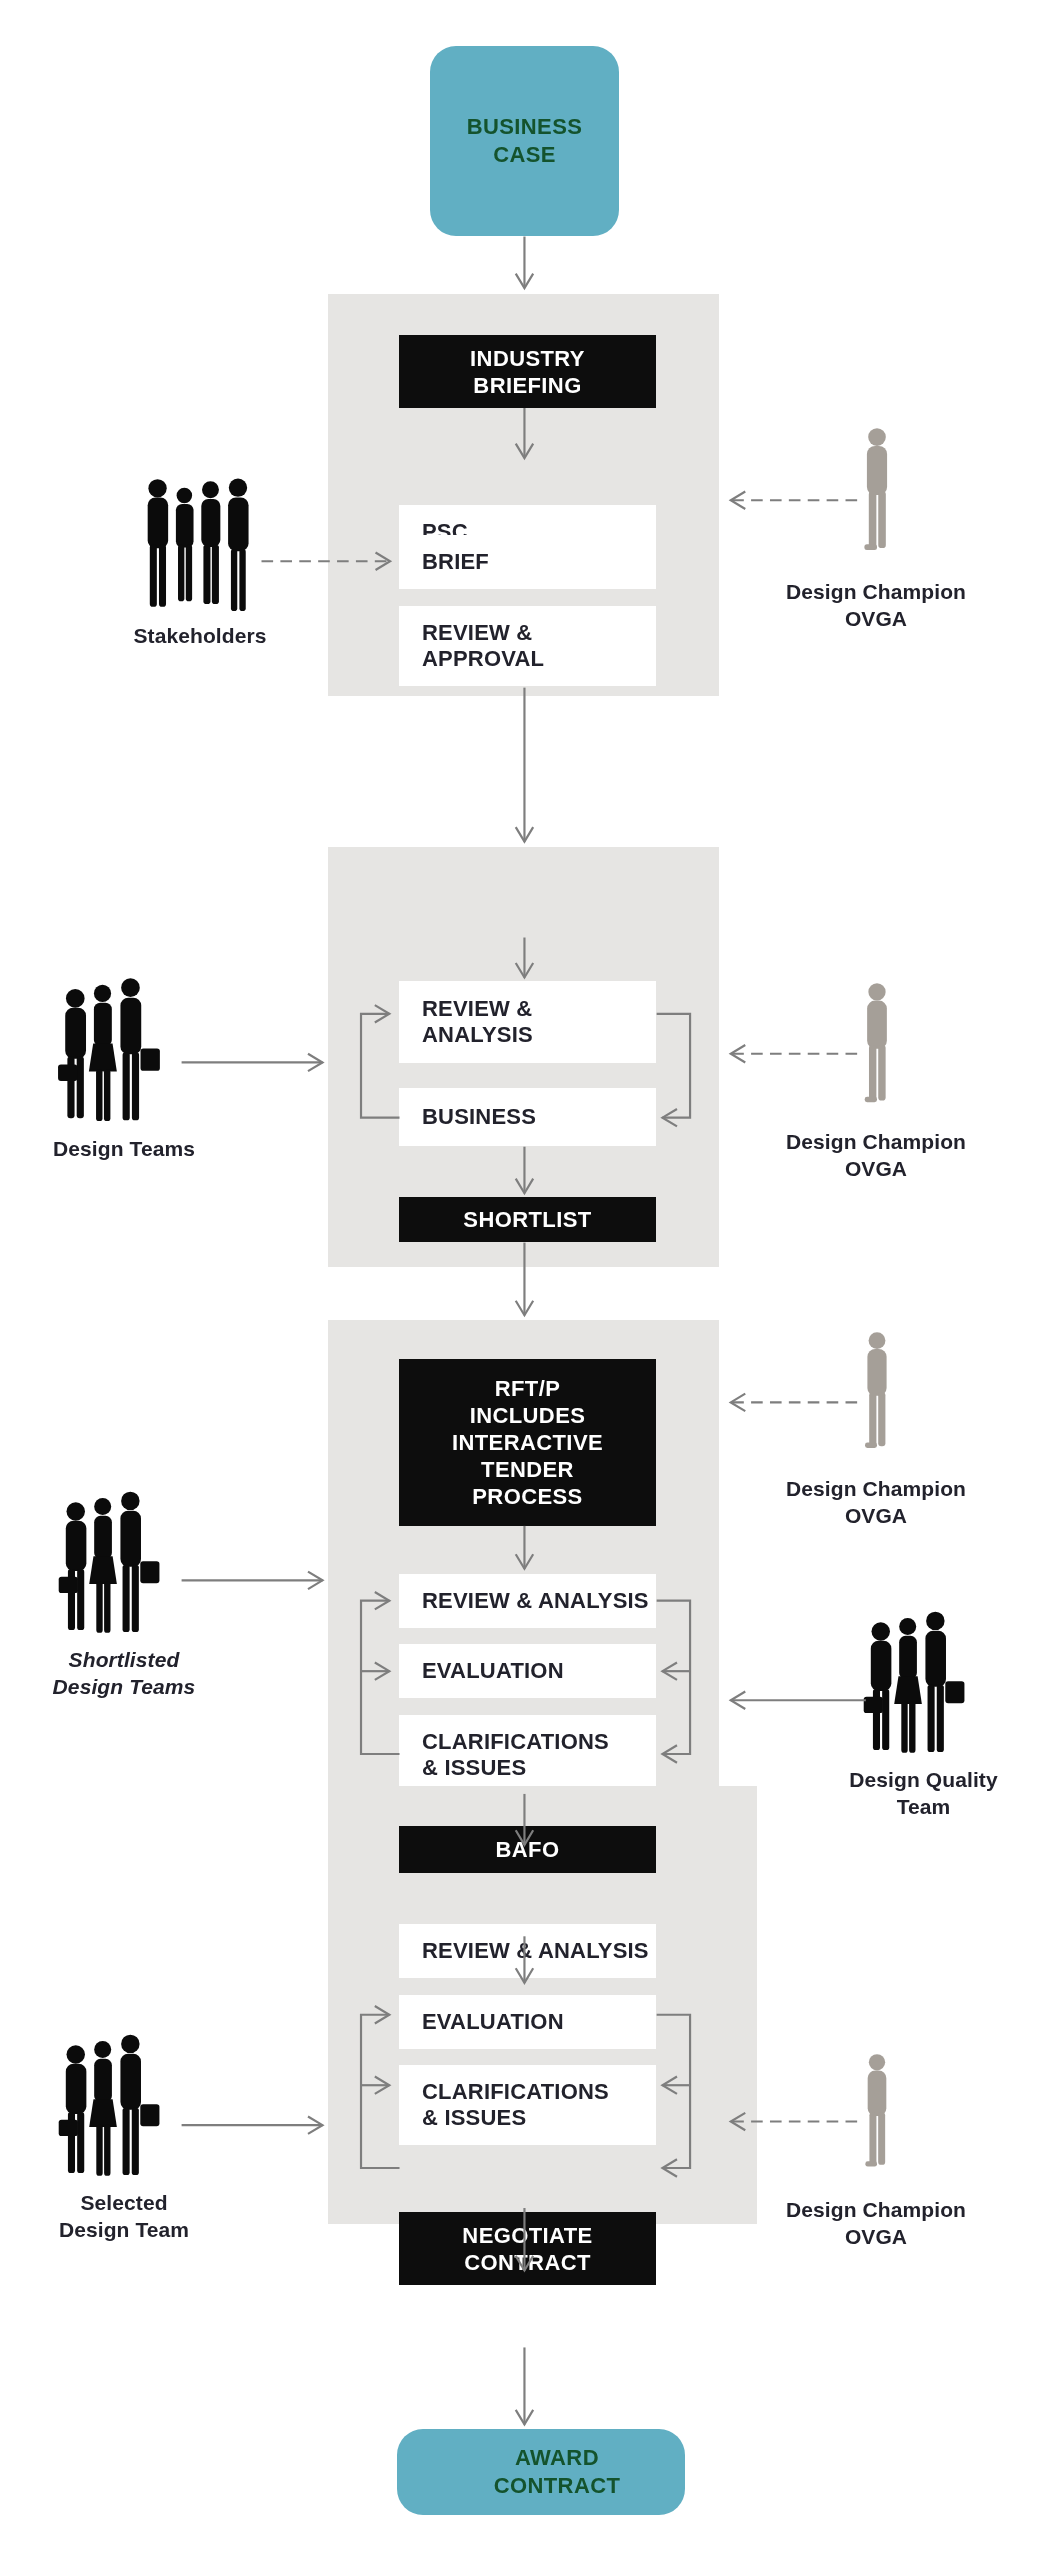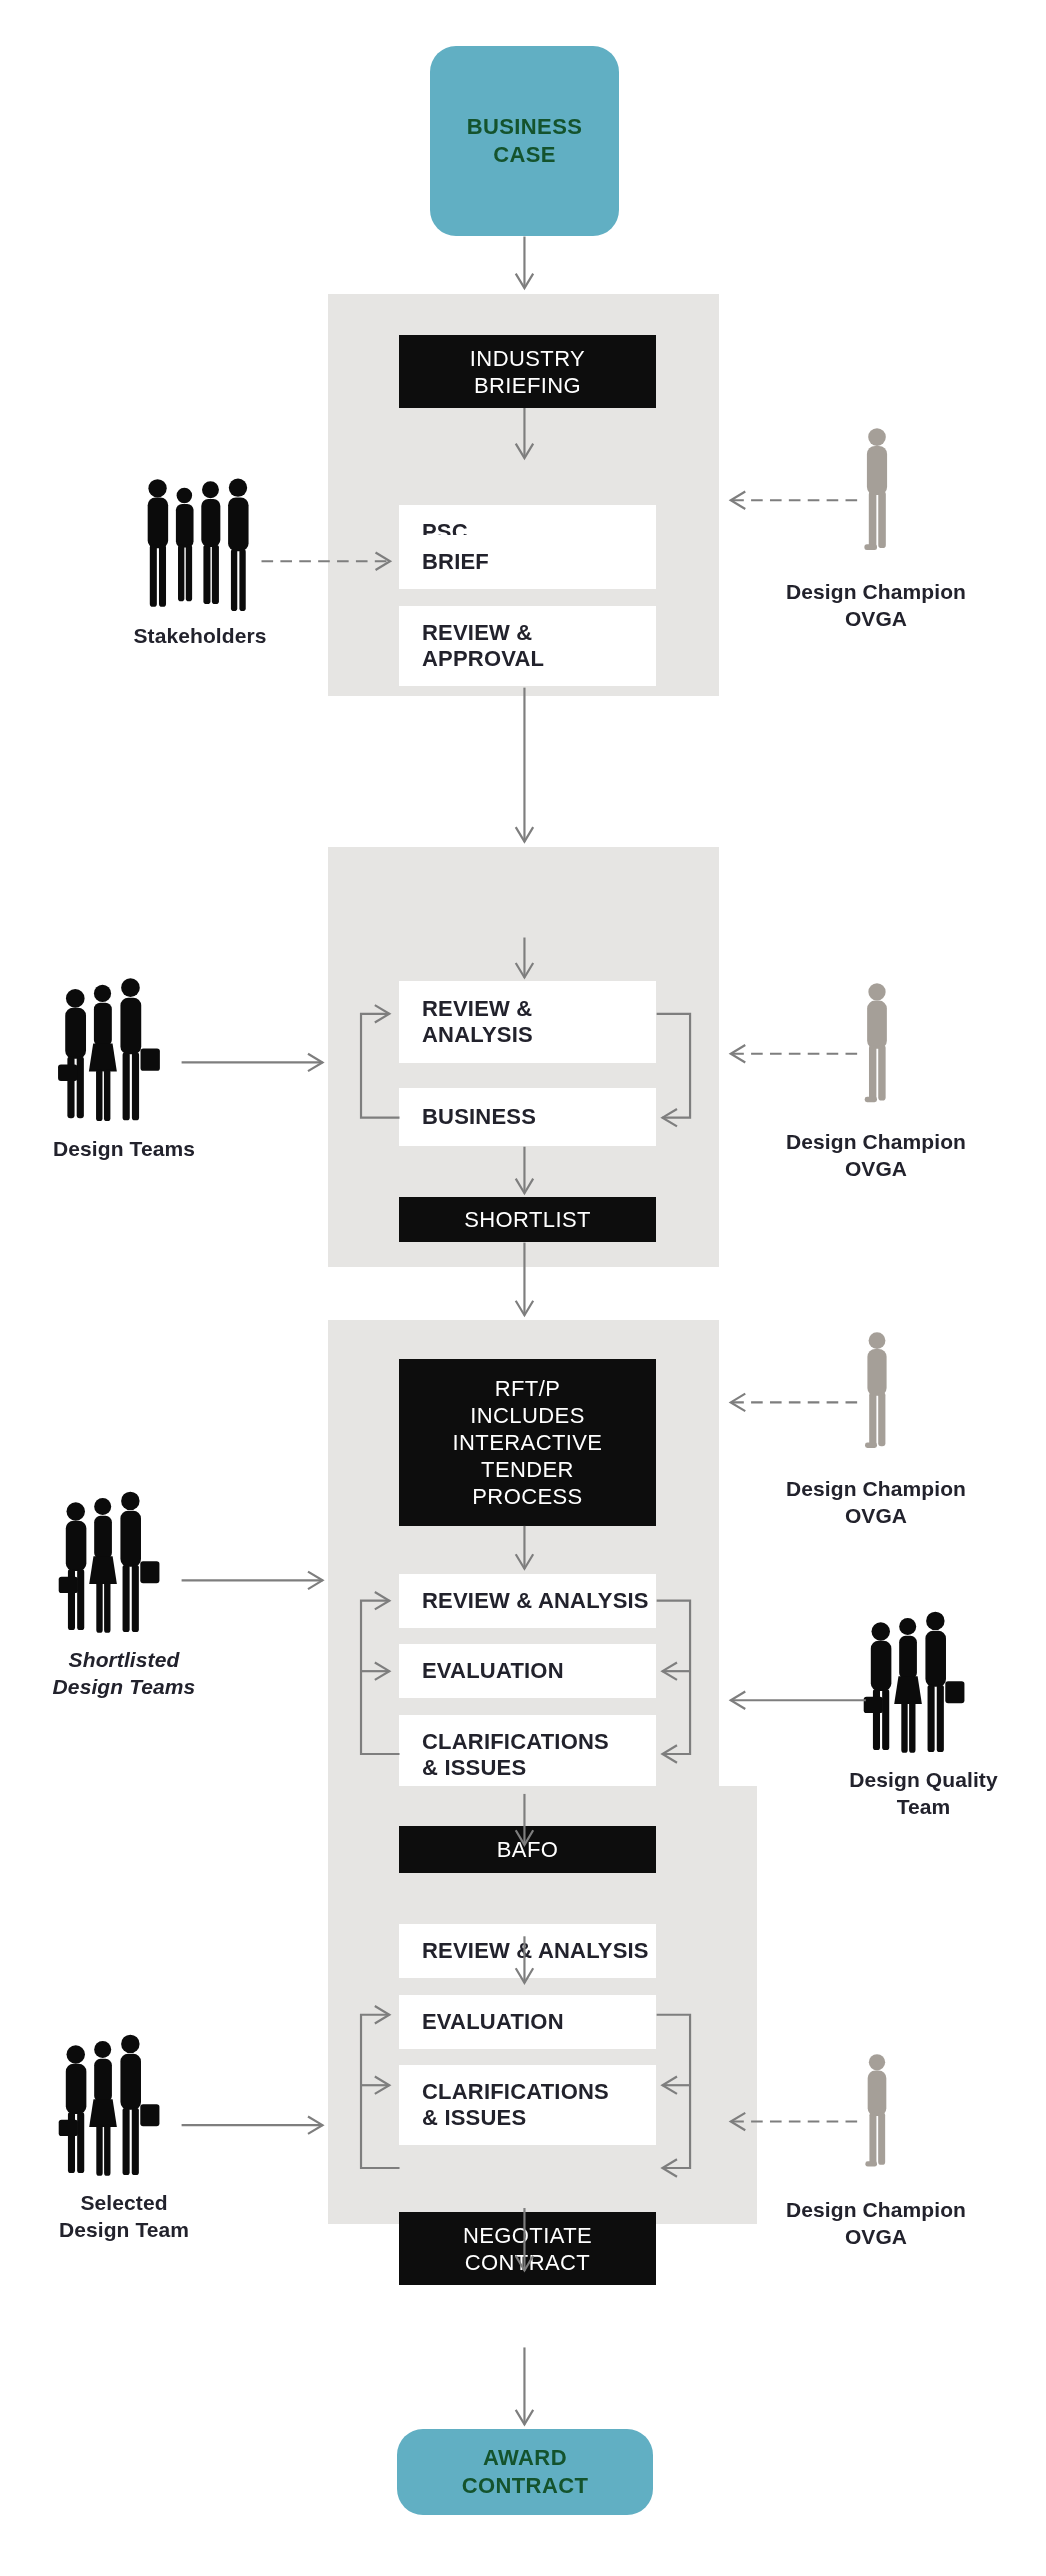--- a/index.html
+++ b/index.html
@@ -1,21 +1,21 @@
 <!DOCTYPE html>
 <html style="font-size:11.6px"><head>
 <meta charset="utf-8">
 <style>
   html,body{margin:0;padding:0;background:#ffffff;}
   #canvas{position:relative;width:1046px;height:2576px;background:#ffffff;overflow:hidden;
           font-family:"Liberation Sans",sans-serif;}
   .panel{position:absolute;left:328px;width:391px;background:#e6e5e3;}
   .box{position:absolute;left:71px;width:257px;display:flex;align-items:center;box-sizing:border-box;}
   .box-black{background:#0d0d0d;color:#ffffff;justify-content:center;text-align:center;
-             font-weight:normal;font-size:22px;line-height:27px;letter-spacing:0.4px;white-space:pre-line;}
+             font-weight:bold;font-size:22px;line-height:27px;letter-spacing:0.4px;white-space:pre-line;}
   .box-white{background:#ffffff;color:#22222c;font-weight:bold;font-size:22px;line-height:26px;
              padding-left:23px;text-align:left;white-space:pre-line;letter-spacing:0.2px;}
   .box-teal{position:absolute;background:#61afc3;color:#14532d;display:flex;align-items:center;
             justify-content:center;text-align:center;font-weight:bold;font-size:22px;line-height:28px;
             letter-spacing:0.4px;white-space:pre-line;border-radius:26px;}
   .caption{position:absolute;color:#22222c;font-weight:bold;font-size:21px;line-height:27px;
            text-align:center;white-space:pre-line;letter-spacing:0.1px;}
   .figure{position:absolute;}
   svg{display:block;}
   #arrow-overlay{position:absolute;left:0;top:0;pointer-events:none;}
@@ -67,21 +67,21 @@
           <rect x="87" y="29" width="29" height="79" rx="11"></rect>
         <rect x="90" y="105" width="10" height="95" rx="4"></rect>
           <rect x="103" y="105" width="10" height="95" rx="4"></rect>
         <rect x="115" y="100" width="27" height="31" rx="4"></rect>
       </symbol>
     </defs>
   </svg>
 
   <div class="box-teal" style="left:430px;top:46px;width:189px;height:190px;">BUSINESS
 CASE</div>
-  <div class="box-teal" style="left:397px;top:2429px;width:256px;height:86px;">AWARD
+  <div class="box-teal" style="left:397px;top:2429px;width:256px;height:86px;padding-left:32px;">AWARD
 CONTRACT</div>
 
   <div class="panel" style="top:294px;height:402px;">
     <div class="box box-black" style="top:41px;height:73px;">INDUSTRY
 BRIEFING</div>
     <div class="box box-white" style="top:171px;height:54px;margin-top:40px;">PSC</div>
     <div class="box box-white" style="top:241px;height:54px;">BRIEF</div>
     <div class="box box-white" style="top:312px;height:80px;">REVIEW &amp;
 APPROVAL</div>
   </div>

